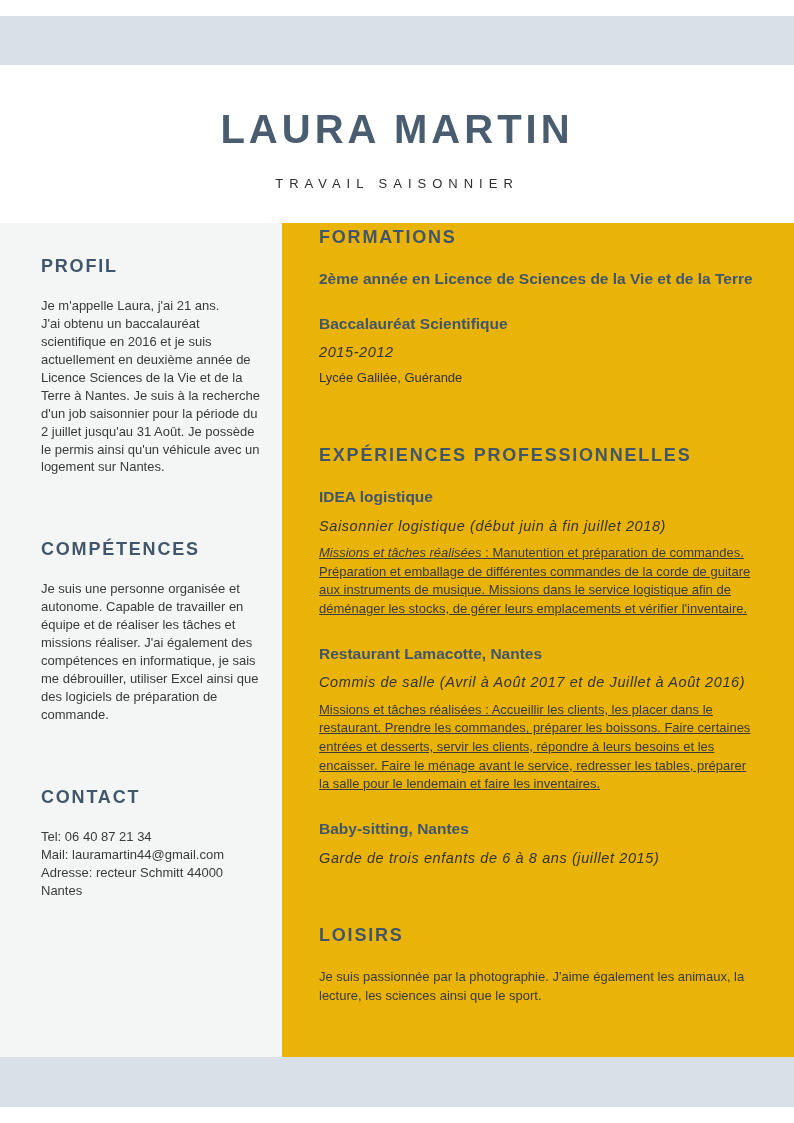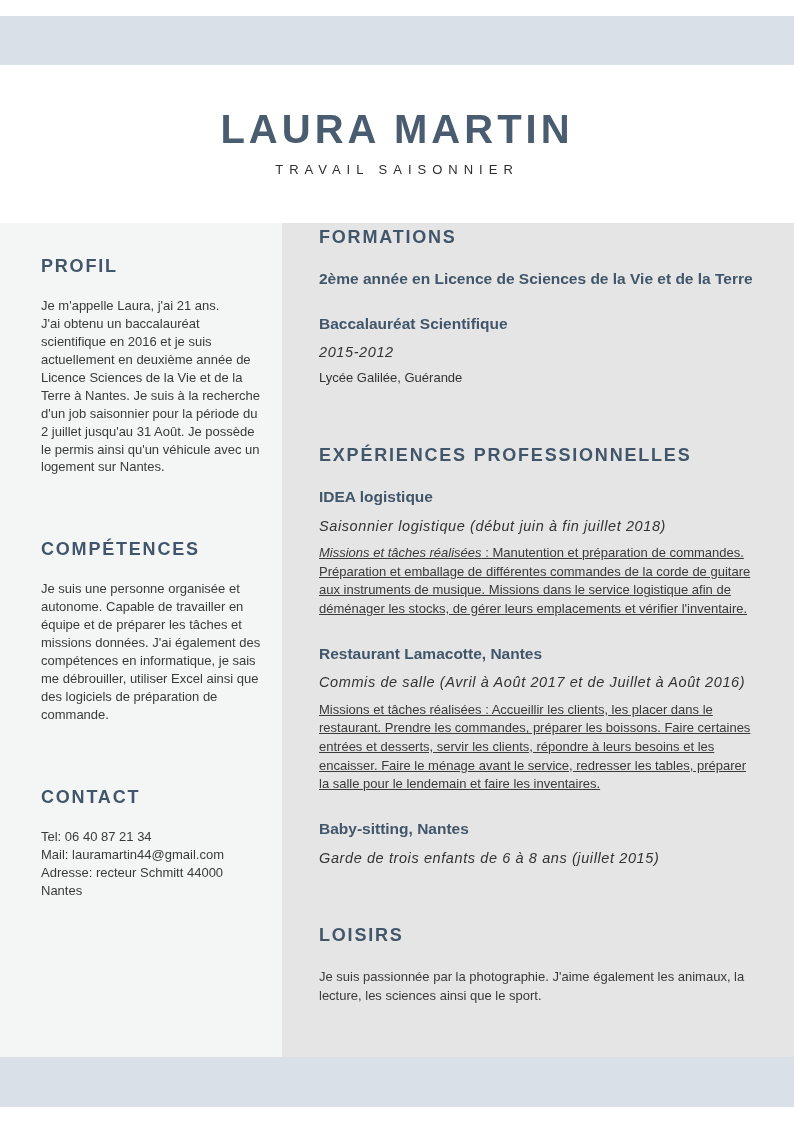--- a/index.html
+++ b/index.html
@@ -18,33 +18,33 @@
   .accent-bar { height:49px; background:#d9e0e7; flex:0 0 auto; }
   .accent-bar.bottom { height:50px; }
 
   
   .header { height:158px; flex:0 0 auto; text-align:center; box-sizing:border-box; padding-top:42px; }
   .name {
     margin:0; font-size:40px; font-weight:700; letter-spacing:4px;
     color:#4a5d70; line-height:1.1;
   }
   .subtitle {
-    margin-top:11px; font-size:13px; font-weight:400; letter-spacing:6px;
+    margin-top:25px; font-size:13px; font-weight:400; letter-spacing:6px;
     color:#2e2e2e;
   }
 
   
   .content { flex:1 1 auto; display:flex; min-height:0; }
   .sidebar {
     width:282px; flex:0 0 282px; background:#f4f6f6;
     box-sizing:border-box; padding:33px 16px 20px 41px;
   }
   .main {
     flex:1 1 auto; box-sizing:border-box; padding:4px 38px 0 37px;
-    background:#e5e5e5;
+    background:#eab308;
   }
 
   h2.sec-heading {
     margin:0 0 20px 0;
     font-size:18px; font-weight:700; letter-spacing:1.8px;
     color:#41566a;
   }
   .main h2.sec-heading { margin-bottom:22px; }
 
   .sidebar p.body-text {
@@ -89,21 +89,21 @@
 
     <aside class="sidebar">
       <section>
         <h2 class="sec-heading">PROFIL</h2>
         <p class="body-text">Je m'appelle Laura, j'ai 21 ans.
 J'ai obtenu un baccalauréat scientifique en 2016 et je suis actuellement en deuxième année de Licence Sciences de la Vie et de la Terre à Nantes. Je suis à la recherche d'un job saisonnier pour la période du 2 juillet jusqu'au 31 Août. Je possède le permis ainsi qu'un véhicule avec un logement sur Nantes.</p>
       </section>
 
       <section>
         <h2 class="sec-heading">COMPÉTENCES</h2>
-        <p class="body-text">Je suis une personne organisée et autonome. Capable de travailler en équipe et de préparer les tâches et missions données. J'ai également des compétences en informatique, je sais me débrouiller, utiliser Excel ainsi que des logiciels de préparation de commande.</p>
+        <p class="body-text">Je suis une personne organisée et autonome. Capable de travailler en équipe et de réaliser les tâches et missions réaliser. J'ai également des compétences en informatique, je sais me débrouiller, utiliser Excel ainsi que des logiciels de préparation de commande.</p>
       </section>
 
       <section>
         <h2 class="sec-heading">CONTACT</h2>
         <p class="contact-line">Tel: 06 40 87 21 34</p>
         <p class="contact-line">Mail: lauramartin44@gmail.com</p>
         <p class="contact-line">Adresse: recteur Schmitt 44000 Nantes</p>
       </section>
     </aside>
 

